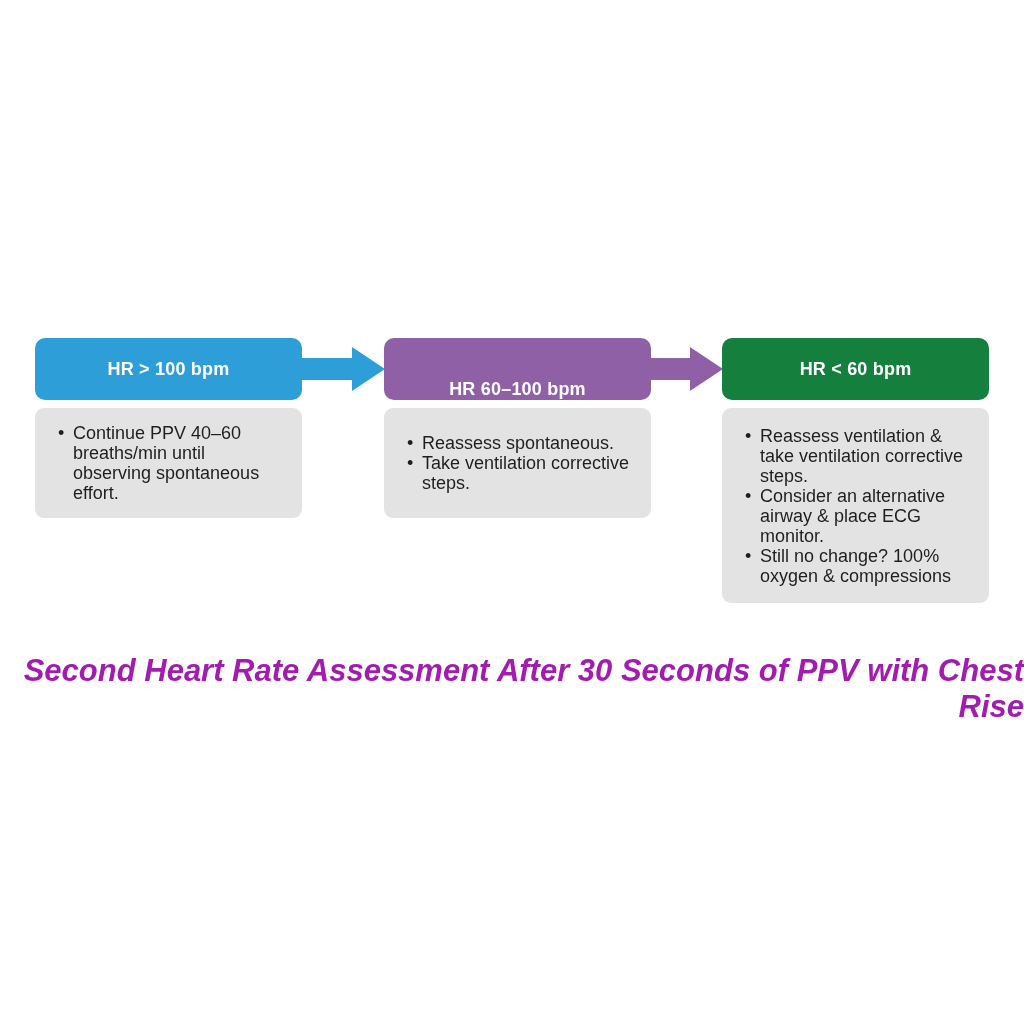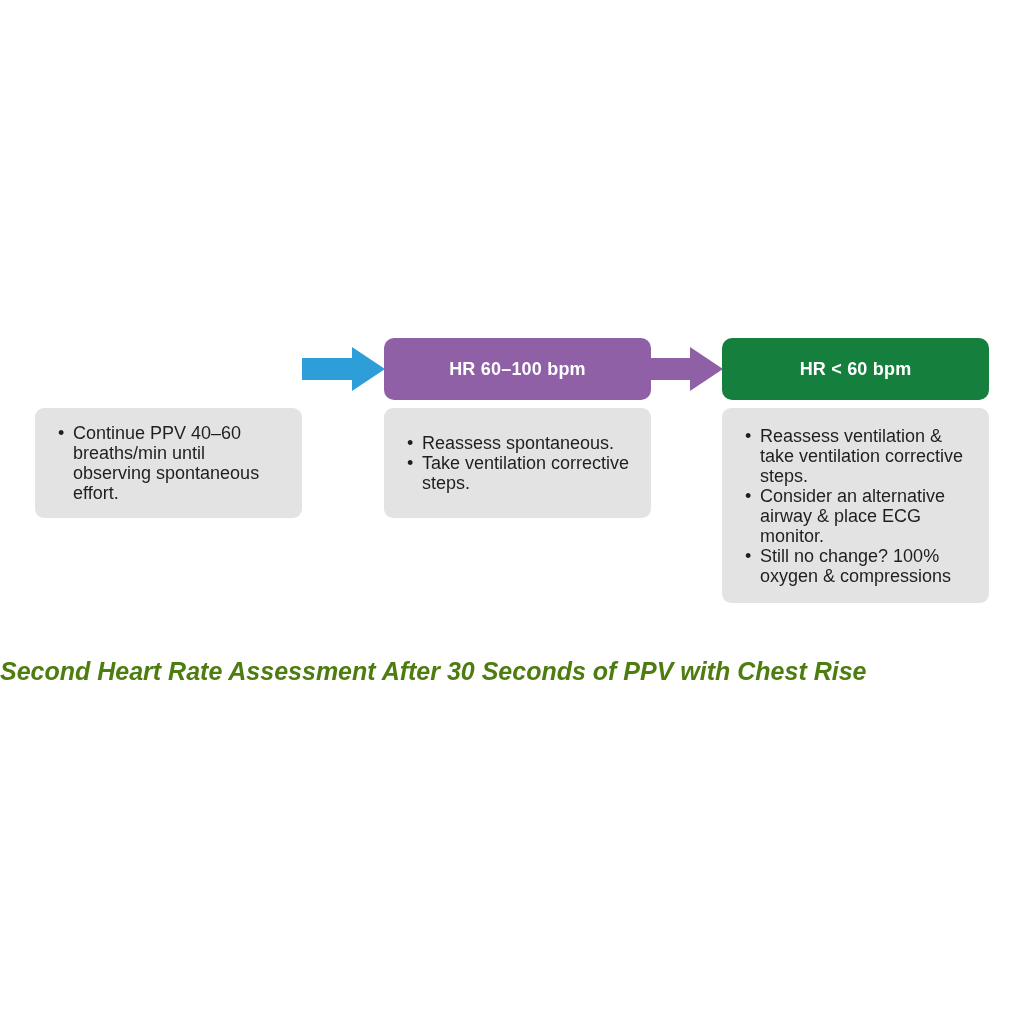--- a/index.html
+++ b/index.html
@@ -49,47 +49,50 @@
   }
   ul.bullets li { display: flex; }
   .dot { flex: none; width: 15px; }
   .btxt { flex: 1; }
   .arrow { position: absolute; top: 347px; }
   .caption {
     position: absolute;
     left: 0;
     top: 653px;
     width: 1024px;
-    text-align: left;
-    font-size: 25px;
+    text-align: right;
+    font-size: 31px;
     font-weight: bold;
     font-style: italic;
-    color: #4d7c0f;
+    color: #a21caf;
     line-height: 36px;
   }
 </style>
 </head>
 <body>
 
 <div class="canvas">
 
+  <div class="hdr" style="left: 35px; background-color: rgb(46, 158, 217);">
+    <span class="hdr-label">HR &gt; 100 bpm</span>
+  </div>
   <div class="panel panel-1" style="left: 35px; background-color: rgb(228, 227, 227);">
     <ul class="bullets">
       <li>
         <span class="dot">•</span>
         <span class="btxt">Continue PPV 40–60 breaths/min until observing spontaneous effort.</span>
       </li>
     </ul>
   </div>
 
   <svg class="arrow" style="left:302px" width="83" height="44" viewBox="0 0 83 44">
     <polygon points="0,11 50,11 50,0 83,22 50,44 50,33 0,33" style="fill: rgb(46, 158, 217);"></polygon>
   </svg>
 
-  <div class="hdr" style="left: 384px; background-color: rgb(144, 96, 167);">
+  <div class="hdr" style="left: 384px; background-color: rgb(144, 96, 167); align-items: flex-end;">
     <span class="hdr-label">HR 60–100 bpm</span>
   </div>
   <div class="panel panel-2" style="left: 384px; background-color: rgb(228, 227, 227);">
     <ul class="bullets">
       <li>
         <span class="dot">•</span>
         <span class="btxt">Reassess spontaneous.</span>
       </li>
       <li>
         <span class="dot">•</span>

